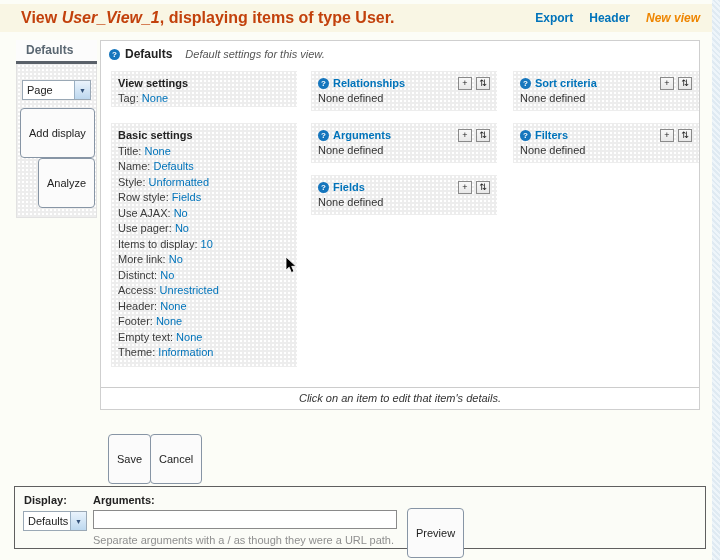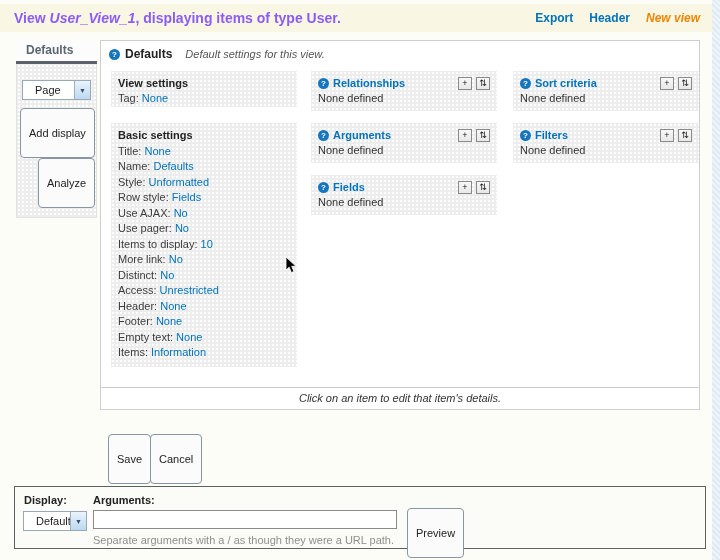--- a/index.html
+++ b/index.html
@@ -15,21 +15,21 @@
     position:absolute; top:0; right:0; width:8px; height:560px;
     background:repeating-linear-gradient(45deg,#dfeaf2 0 2px,#eef5fa 2px 4px);
   }
 
   
   .header-bar {
     position:absolute; left:0; top:4px; width:712px; height:28px;
     background:#f9f6e4; display:flex; align-items:center;
     padding:0 12px 0 14px;
   }
-  .header-title { flex:1; font-weight:bold; font-size:14px; color:#8b5cf6; }
+  .header-title { flex:1; font-weight:bold; font-size:16px; color:#c2410c;margin-left:7px; }
   .header-title .vname { font-style:italic; }
   .header-links { display:flex; gap:16px; font-size:12px; font-weight:bold; }
   .hlink { color:#0173ba; text-decoration:none; cursor:pointer; }
   .hlink.new { color:#ee8500; font-style:italic; }
 
   
   .side-tab {
     position:absolute; left:16px; top:40px; width:81px; height:24px;
     background:#fcfcfc; border-bottom:3px solid #5a6169;
     font-weight:bold; font-size:12px; color:#5a6772;
@@ -43,21 +43,21 @@
   .side-body {
     position:absolute; left:16px; top:64px; width:81px; height:154px;
     border:1px solid #e2e2e2; border-top:none;
   }
 
   
   .fselect {
     position:absolute; display:flex; align-items:center; height:20px;
     background:#fff; border:1px solid #9aa8b5; cursor:pointer;
   }
-  .fselect .ftext { flex:1; padding-left:12px; color:#222; white-space:nowrap; overflow:hidden; }
+  .fselect .ftext { flex:1; padding-left:4px; color:#222; white-space:nowrap; overflow:hidden; }
   .fselect .farrow {
     width:16px; height:100%; display:flex; align-items:center; justify-content:center;
     background:linear-gradient(#eaf3fc,#bdd8ef); border-left:1px solid #9ab0c4;
     font-size:7px; color:#33527a;
   }
 
   .btn {
     display:inline-block; border:1px solid #8795a5; border-radius:4px;
     background:#fbfbfb; font-size:11px; color:#222; padding:18px 8px;
     cursor:pointer; font-family:inherit;
@@ -168,21 +168,21 @@
       <div class="row"><span class="lbl">Row style:</span> <span class="val">Fields</span></div>
       <div class="row"><span class="lbl">Use AJAX:</span> <span class="val">No</span></div>
       <div class="row"><span class="lbl">Use pager:</span> <span class="val">No</span></div>
       <div class="row"><span class="lbl">Items to display:</span> <span class="val">10</span></div>
       <div class="row"><span class="lbl">More link:</span> <span class="val">No</span></div>
       <div class="row"><span class="lbl">Distinct:</span> <span class="val">No</span></div>
       <div class="row"><span class="lbl">Access:</span> <span class="val">Unrestricted</span></div>
       <div class="row"><span class="lbl">Header:</span> <span class="val">None</span></div>
       <div class="row"><span class="lbl">Footer:</span> <span class="val">None</span></div>
       <div class="row"><span class="lbl">Empty text:</span> <span class="val">None</span></div>
-      <div class="row"><span class="lbl">Items:</span> <span class="val">Information</span></div>
+      <div class="row"><span class="lbl">Theme:</span> <span class="val">Information</span></div>
     </div>
 
     <div class="vbox dotted" style="left:210px; top:30px; width:186px; height:40px;">
       <div class="btitle-row">
         <span class="help-icon">?</span>
         <span class="blink">Relationships</span>
         <span class="spacer"></span>
         <button class="mini-btn">+</button>
         <button class="mini-btn">⇅</button>
       </div>

